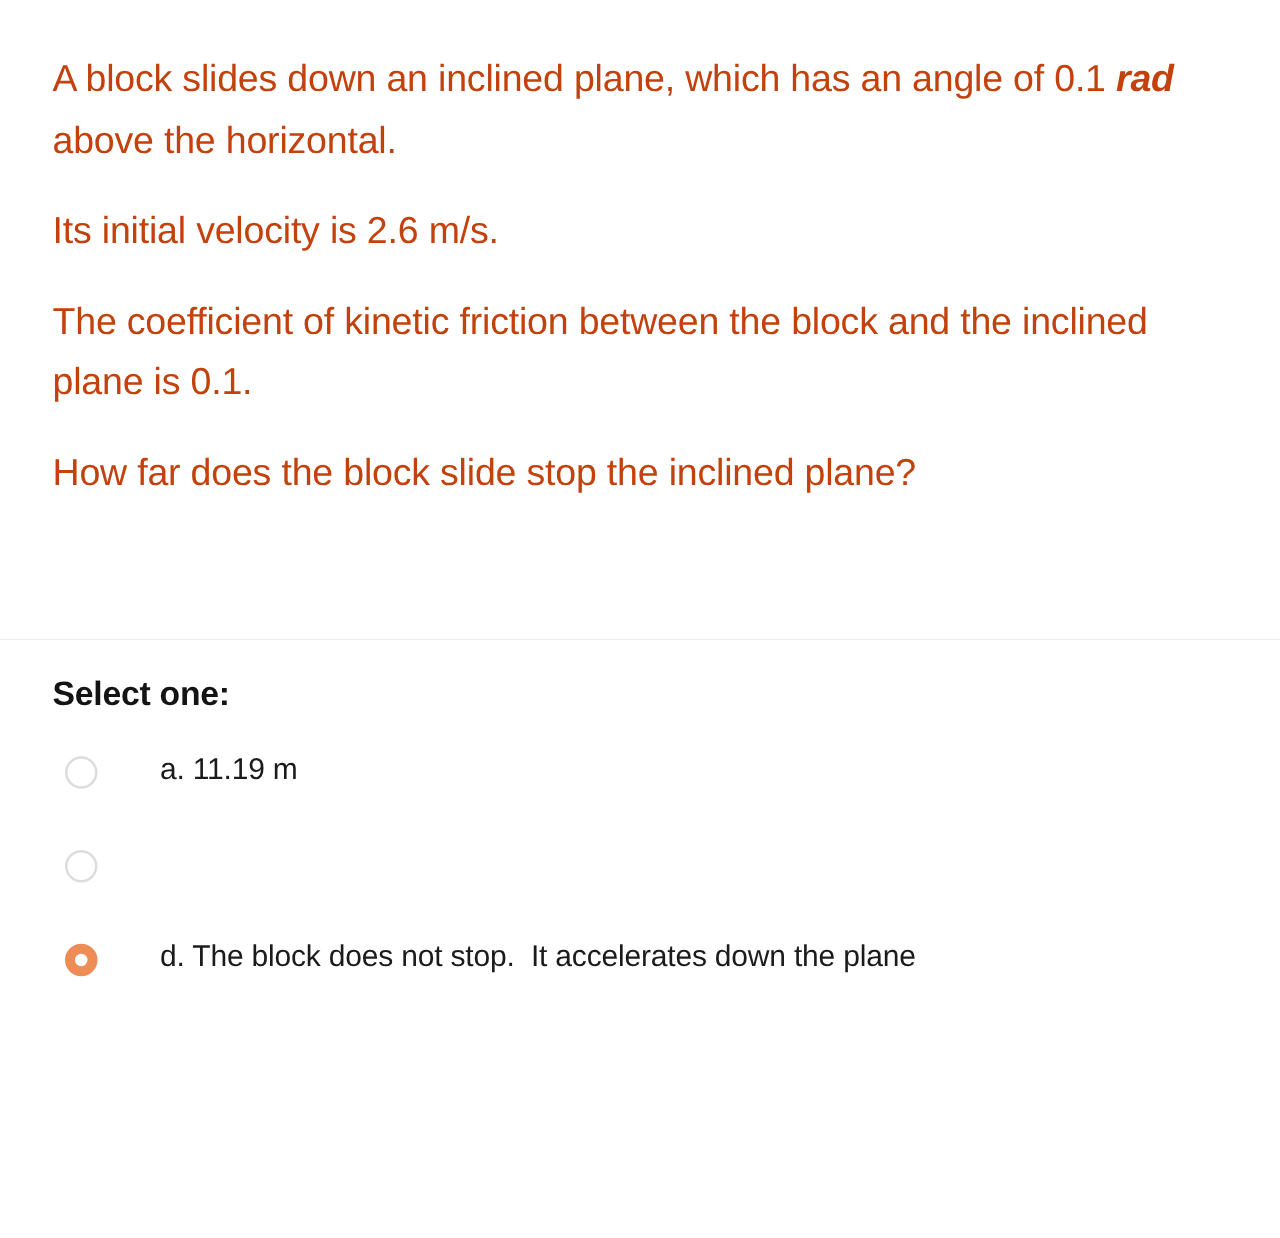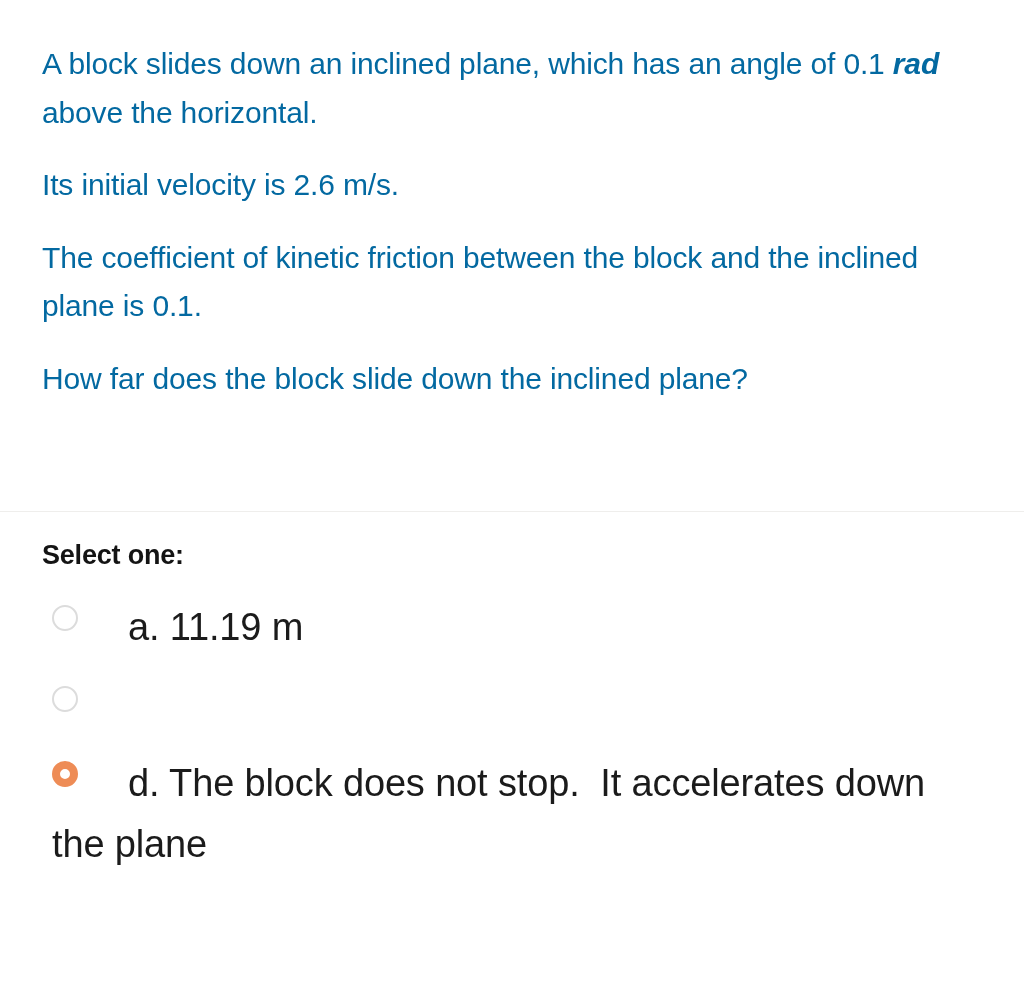--- a/index.html
+++ b/index.html
@@ -25,21 +25,21 @@
     box-sizing: border-box;
   }
 
   
   .question-stem {
     padding: 40px 80px 0 42px;
   }
   .stem-para {
     font-size: 30px;
     line-height: 1.62;
-    color: #0369a1;
+    color: #c2410c;
     margin: 0 0 24px 0;
     letter-spacing: -0.15px;
     max-width: 900px;
   }
   .stem-para:last-child {
     margin-bottom: 0;
   }
   .em-unit {
     font-weight: bold;
     font-style: italic;
@@ -102,21 +102,21 @@
     left: 0;
     top: 0;
   }
   .radio.checked {
     border: 8px solid #ee8c56;
     background: #ffffff;
   }
 
   .option-label {
     display: block;
-    font-size: 38px;
+    font-size: 24px;
     line-height: 1.62;
     color: #1b1b1b;
     letter-spacing: -0.15px;
     text-indent: 76px;
     margin-left: 10px;
     white-space: pre-wrap;
     max-width: 880px;
   }
 </style>
 </head>
@@ -125,21 +125,21 @@
 <div class="page">
 
   <div class="question-stem">
 
     <p class="stem-para"><span>A block slides down an inclined plane, which has an angle of 0.1 </span><span class="em-unit">rad</span><span> above the horizontal.</span></p>
 
     <p class="stem-para">Its initial velocity is 2.6 m/s.</p>
 
     <p class="stem-para">The coefficient of kinetic friction between the block and the inclined plane is 0.1.</p>
 
-    <p class="stem-para">How far does the block slide down the inclined plane?</p>
+    <p class="stem-para">How far does the block slide stop the inclined plane?</p>
 
   </div>
 
   <hr class="divider">
 
   <div class="answer-area">
 
     <div class="select-one">Select one:</div>
 
     <ul class="options">

